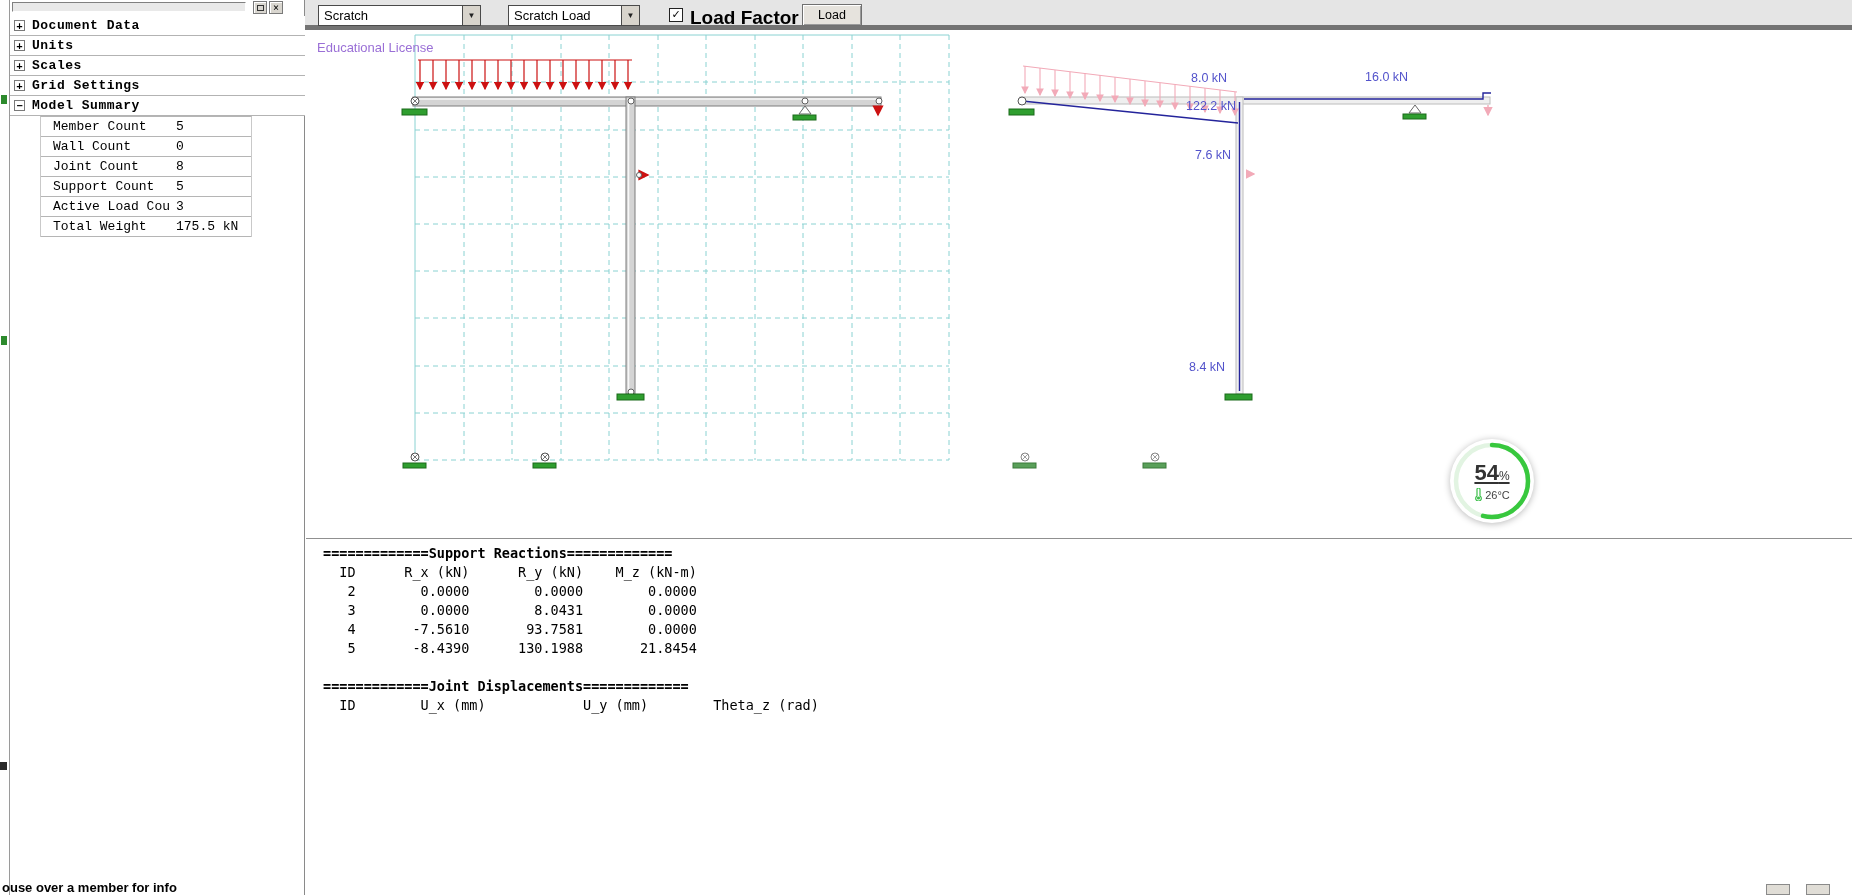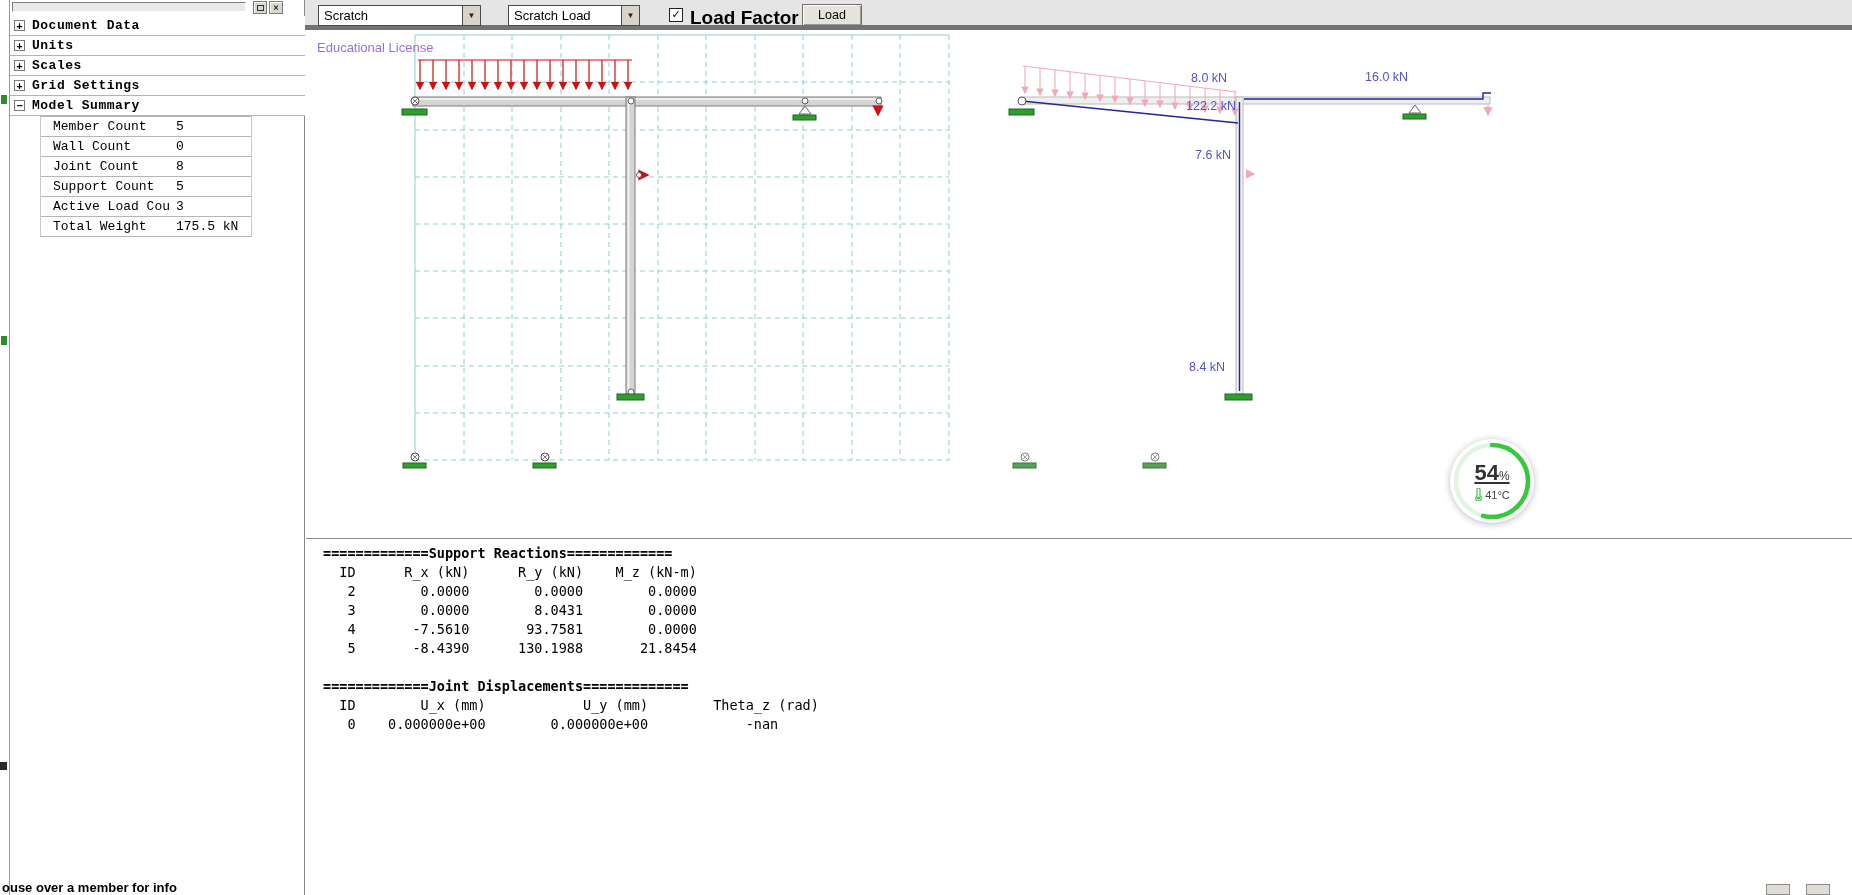--- a/index.html
+++ b/index.html
@@ -350,34 +350,33 @@
 
     <div id="badge">
       <svg class="ring" width="84" height="84" viewBox="0 0 84 84">
         <circle cx="42" cy="42" r="36" fill="none" stroke="#e2f4e2" stroke-width="4.5"></circle>
         <circle cx="42" cy="42" r="36" fill="none" stroke="#38c83e" stroke-width="4.5" stroke-linecap="round" stroke-dasharray="122 226" transform="rotate(-90 42 42)"></circle>
       </svg>
       <div id="badge-num"><span>54</span><span class="pct">%</span></div>
       <div id="badge-temp"><svg width="9" height="13" viewBox="0 0 9 13">
             <path d="M3,1.5 a1.5,1.5 0 0 1 3,0 V8 a2.8,2.8 0 1 1 -3,0 Z" fill="none" stroke="#3cbf4a" stroke-width="1.2"></path>
             <circle cx="4.5" cy="10" r="1.6" fill="#3cbf4a"></circle>
-          </svg><span>41°C</span></div>
+          </svg><span>26°C</span></div>
     </div>
   </div>
 
   <div id="output">
     <div class="oline hdr">=============Support Reactions=============</div>
     <div class="oline">  ID      R_x (kN)      R_y (kN)    M_z (kN-m)</div>
     <div class="oline">   2        0.0000        0.0000        0.0000</div>
     <div class="oline">   3        0.0000        8.0431        0.0000</div>
     <div class="oline">   4       -7.5610       93.7581        0.0000</div>
     <div class="oline">   5       -8.4390      130.1988       21.8454</div>
     <div class="oline"></div>
     <div class="oline hdr">=============Joint Displacements=============</div>
     <div class="oline">  ID        U_x (mm)            U_y (mm)        Theta_z (rad)</div>
-    <div class="oline">   0    0.000000e+00        0.000000e+00            -nan</div>
   </div>
 
   <div id="status-hint">ouse over a member for info</div>
   <div class="corner-sq" id="sq1"></div>
   <div class="corner-sq" id="sq2"></div>
 
 </div>
 
 </body></html>

